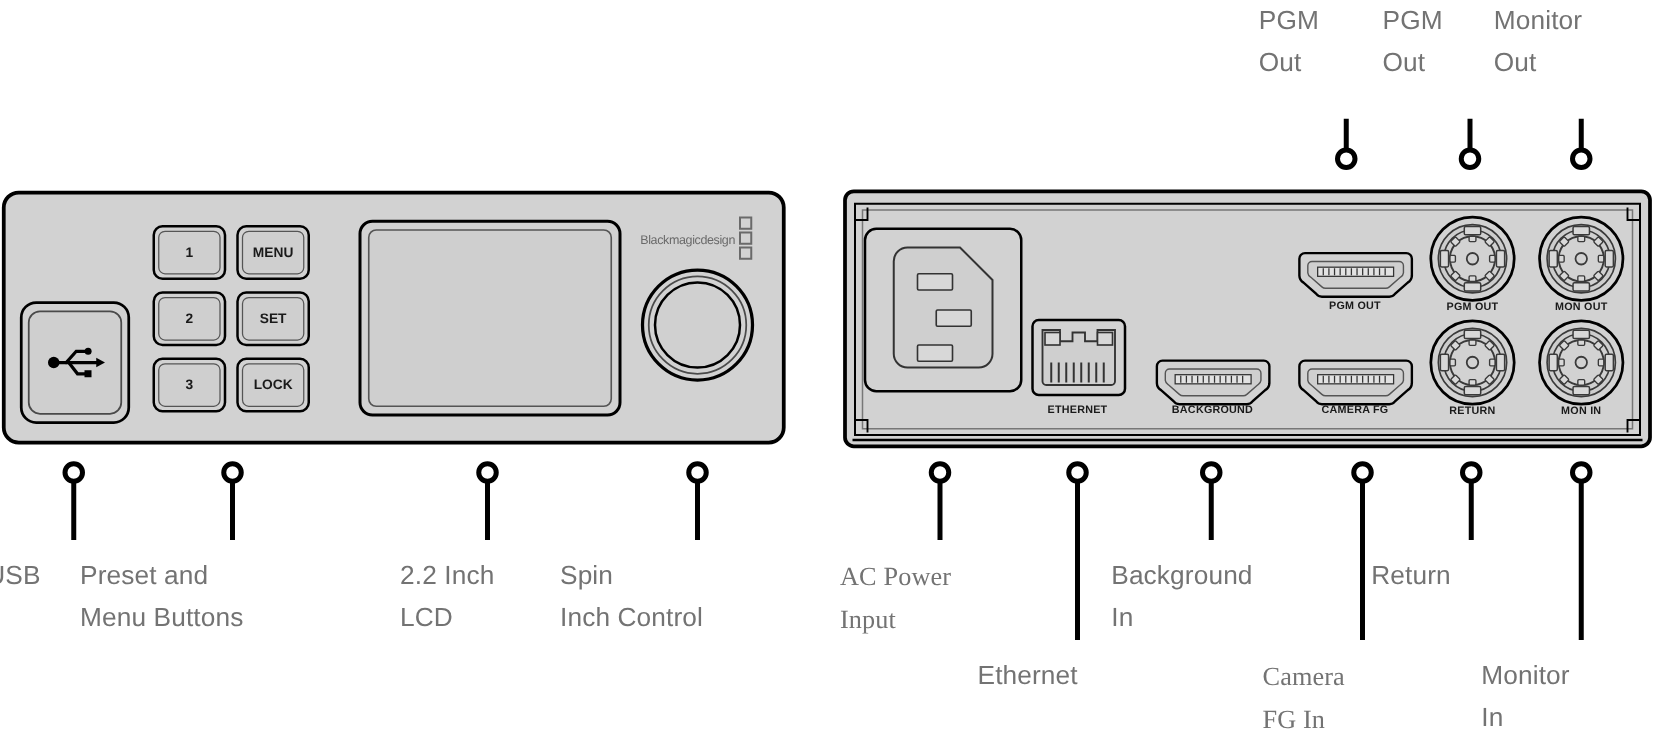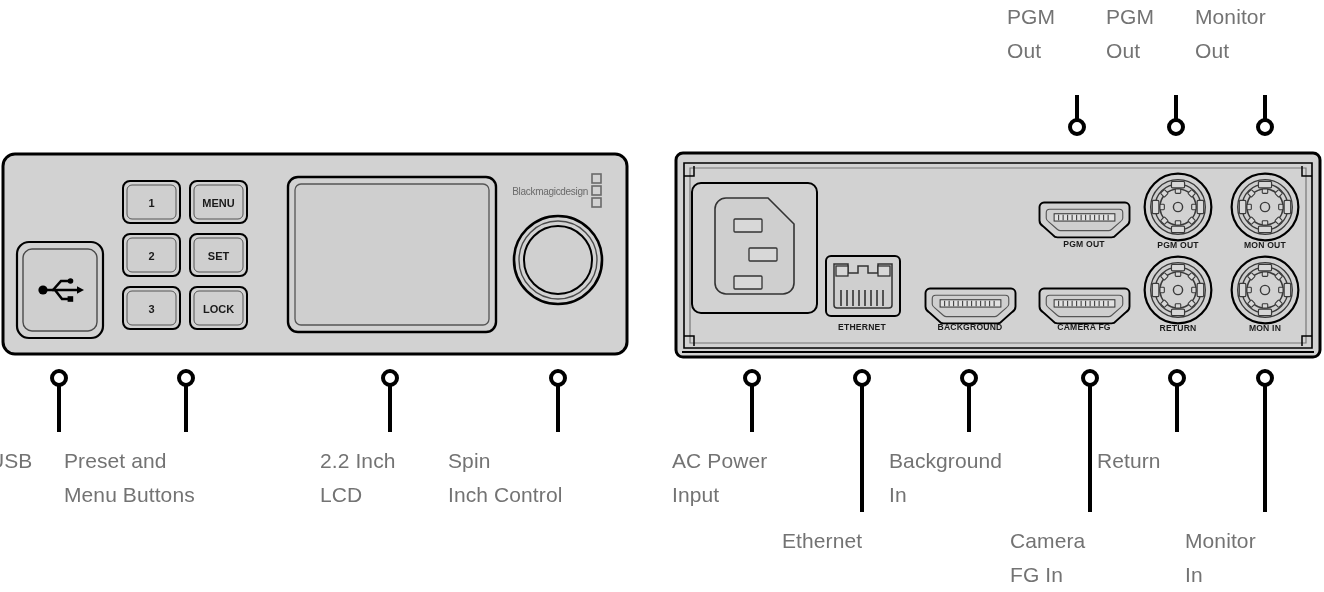--- a/index.html
+++ b/index.html
@@ -341,24 +341,24 @@
 Out</div>
 
   <div class="callout-label" style="left:-11px; top:444px; width:140px;">USB</div>
   <div class="callout-label" style="left:64px; top:444px; width:220px;">Preset and
 Menu Buttons</div>
   <div class="callout-label" style="left:320px; top:444px; width:140px;">2.2 Inch
 LCD</div>
   <div class="callout-label" style="left:448px; top:444px; width:220px;">Spin
 Inch Control</div>
 
-  <div class="callout-label" style="left:672px; top:444px; width:160px;">AC Power
+  <div class="callout-label" style="left:672px; top:444px; width:160px;font-family:Liberation Serif, serif;">AC Power
 Input</div>
   <div class="callout-label" style="left:782px; top:524px; width:160px;">Ethernet</div>
   <div class="callout-label" style="left:889px; top:444px; width:160px;">Background
 In</div>
-  <div class="callout-label" style="left:1010px; top:524px; width:160px;">Camera
+  <div class="callout-label" style="left:1010px; top:524px; width:160px;font-family:Liberation Serif, serif;">Camera
 FG In</div>
   <div class="callout-label" style="left:1097px; top:444px; width:160px;">Return</div>
   <div class="callout-label" style="left:1185px; top:524px; width:160px;">Monitor
 In</div>
 
 </div>
 
 </body></html>

